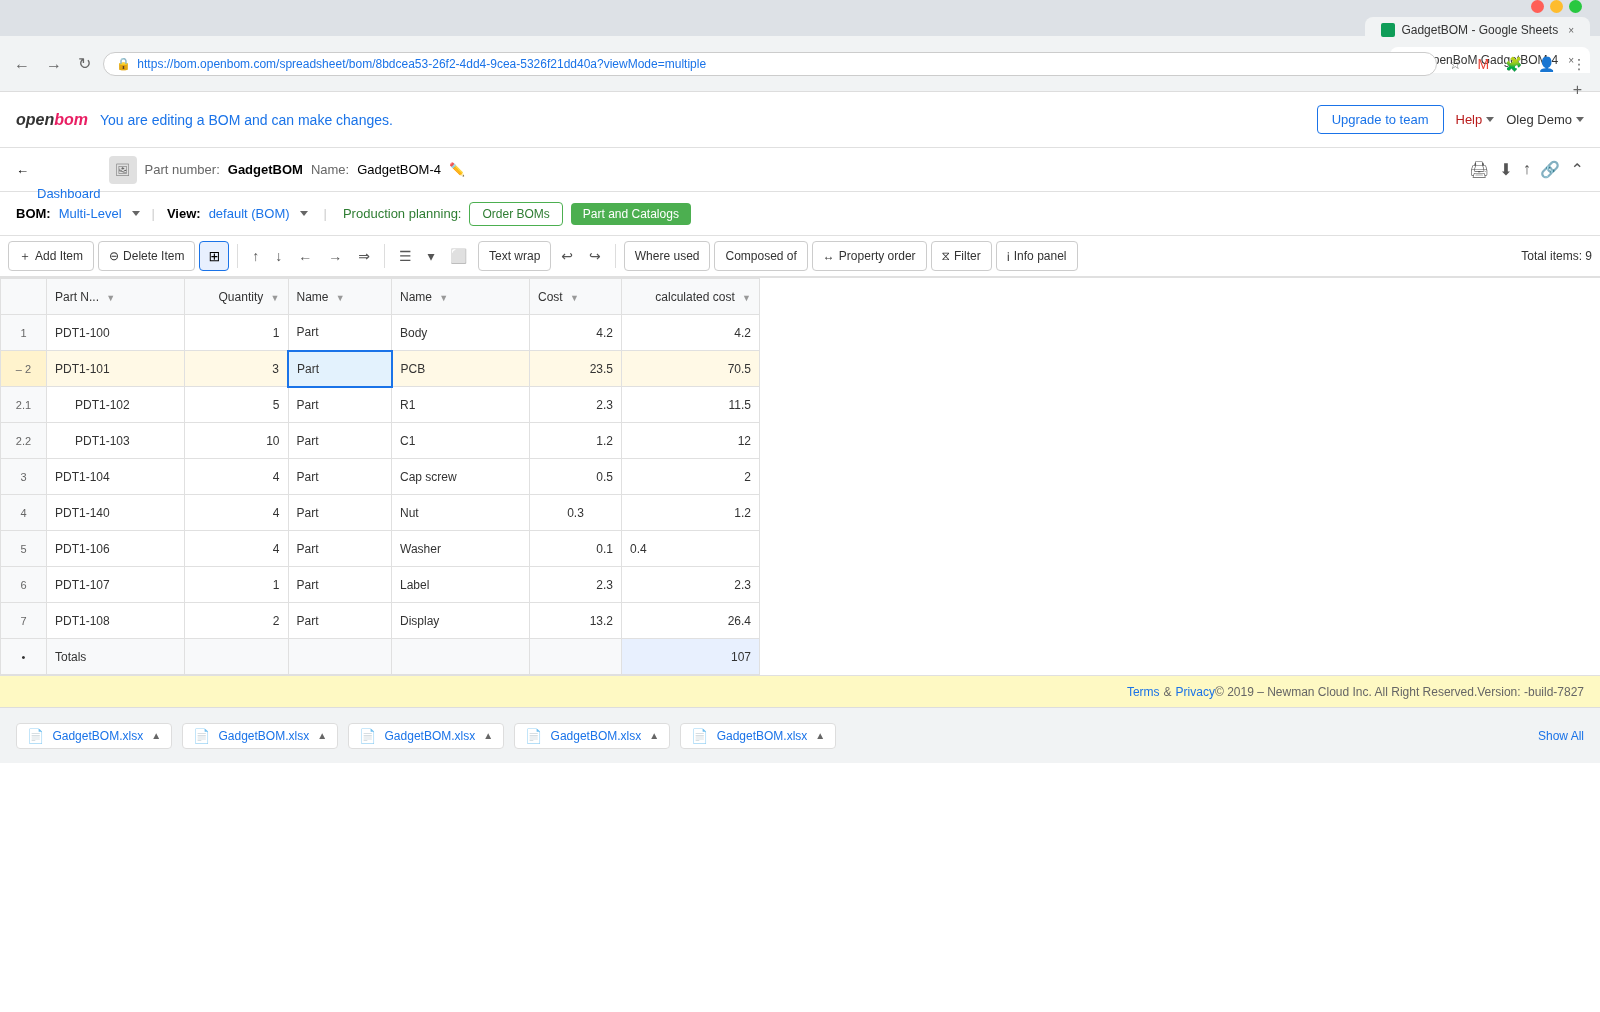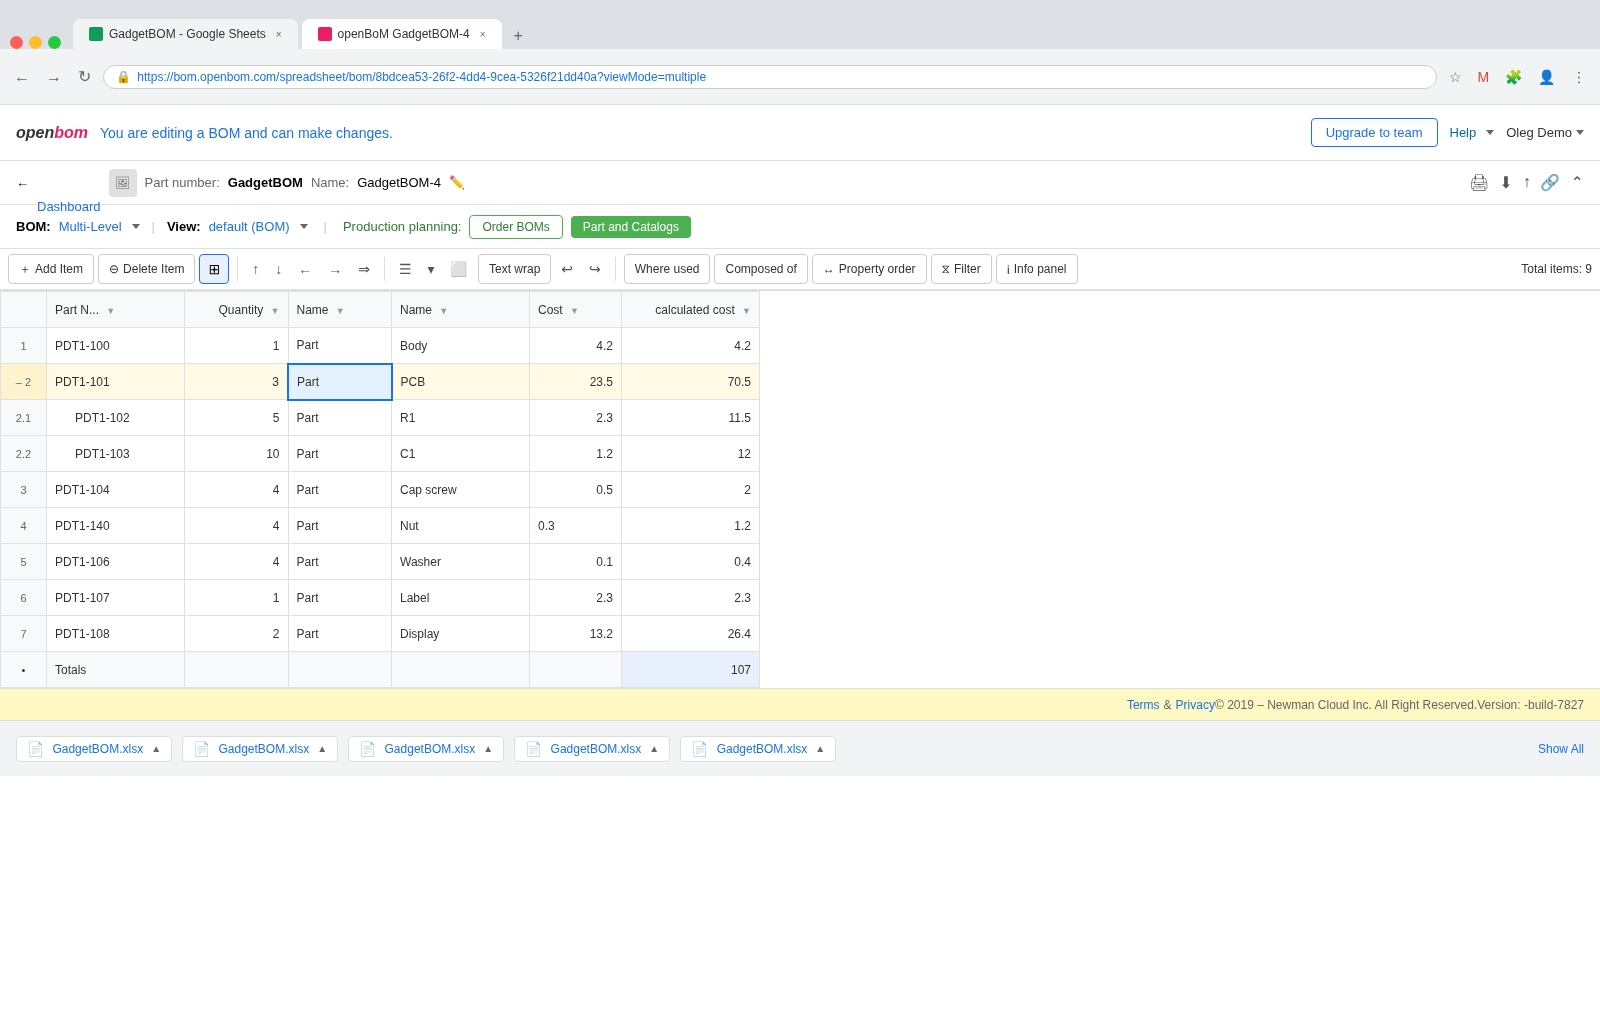--- a/index.html
+++ b/index.html
@@ -1,20 +1,20 @@
 <!DOCTYPE html>
 <html><head>
   <meta charset="utf-8">
   <style>
     * { box-sizing: border-box; margin: 0; padding: 0; }
     body { font-family: -apple-system, BlinkMacSystemFont, 'Segoe UI', Arial, sans-serif; font-size: 13px; background: #fff; overflow: hidden; height: 1012px; width: 1600px; }
 
     
     .browser-bar { background: #f1f3f4; height: 56px; border-bottom: 1px solid #ddd; display: flex; align-items: center; padding: 0 10px; gap: 8px; }
-    .browser-tabs { background: #dde1e6; height: 49px; display: flex; align-items: flex-end; padding: 0 10px; gap: 4px; }
+    .browser-tabs { background: #dde1e6; height: 36px; display: flex; align-items: flex-end; padding: 0 10px; gap: 4px; flex-direction: column; }
     .tab { background: #f1f3f4; border-radius: 8px 8px 0 0; padding: 6px 16px; font-size: 12px; color: #333; display: flex; align-items: center; gap: 6px; height: 30px; cursor: pointer; }
     .tab.active { background: #fff; }
     .tab-favicon { width: 14px; height: 14px; background: #4CAF50; border-radius: 2px; display: inline-block; }
     .tab-favicon.sheets { background: #0f9d58; }
     .tab-close { color: #666; font-size: 10px; margin-left: 4px; cursor: pointer; }
     .tab-new { background: none; border: none; font-size: 16px; color: #666; cursor: pointer; padding: 4px 8px; }
     .traffic-lights { display: flex; gap: 6px; margin-right: 8px; }
     .tl { width: 13px; height: 13px; border-radius: 50%; cursor: pointer; }
     .tl.red { background: #ff5f57; }
     .tl.yellow { background: #febc2e; }
@@ -26,21 +26,21 @@
     .icon-btn { background: none; border: none; cursor: pointer; color: #666; font-size: 14px; padding: 4px; }
 
     
     .app-header { background: #fff; padding: 8px 16px; display: flex; align-items: center; justify-content: space-between; border-bottom: 1px solid #e0e0e0; height: 56px; }
     .logo { font-size: 16px; font-weight: bold; color: #333; font-style: italic; }
     .logo span.open { color: #333; }
     .logo span.bom { color: #e91e63; }
     .editing-notice { color: #1a73e8; font-size: 14px; font-weight: 400; }
     .header-actions { display: flex; align-items: center; gap: 12px; }
     .upgrade-btn { background: #fff; border: 1px solid #1a73e8; color: #1a73e8; border-radius: 4px; padding: 6px 14px; font-size: 13px; cursor: pointer; font-weight: 500; }
-    .help-btn { color: #0369a1; font-size: 13px; cursor: pointer; display: flex; align-items: center; gap: 8px; }
+    .help-btn { color: #b91c1c; font-size: 13px; cursor: pointer; display: flex; align-items: center; gap: 2px; }
     .user-btn { color: #333; font-size: 13px; cursor: pointer; display: flex; align-items: center; gap: 2px; }
 
     
     .bom-nav { background: #fff; padding: 6px 16px; display: flex; align-items: center; gap: 8px; border-bottom: 1px solid #e0e0e0; height: 44px; }
     .separator { color: #ccc; margin: 0 4px; }
     .order-boms-btn { background: #fff; border: 1px solid #4CAF50; color: #2e7d32; border-radius: 4px; padding: 4px 12px; font-size: 12px; cursor: pointer; }
     .parts-catalogs-btn { background: #4CAF50; border: none; color: #fff; border-radius: 4px; padding: 4px 12px; font-size: 12px; cursor: pointer; }
 
     
     .part-bar { background: #fff; padding: 6px 16px; display: flex; align-items: center; gap: 8px; border-bottom: 1px solid #e0e0e0; height: 44px; }
@@ -308,31 +308,31 @@
             <td>Cap screw</td>
             <td style="text-align: right;">0.5</td>
             <td style="text-align: right;">2</td>
           </tr>
           <tr>
             <td class="row-num">4</td>
             <td style="">PDT1-140</td>
             <td style="text-align: right;">4</td>
             <td>Part</td>
             <td>Nut</td>
-            <td style="text-align: left;">0.3</td>
+            <td style="text-align: center;">0.3</td>
             <td style="text-align: right;">1.2</td>
           </tr>
           <tr>
             <td class="row-num">5</td>
             <td style="">PDT1-106</td>
             <td style="text-align: right;">4</td>
             <td>Part</td>
             <td>Washer</td>
             <td style="text-align: right;">0.1</td>
-            <td style="text-align: right;">0.4</td>
+            <td style="text-align: left;">0.4</td>
           </tr>
           <tr>
             <td class="row-num">6</td>
             <td style="">PDT1-107</td>
             <td style="text-align: right;">1</td>
             <td>Part</td>
             <td>Label</td>
             <td style="text-align: right;">2.3</td>
             <td style="text-align: right;">2.3</td>
           </tr>

